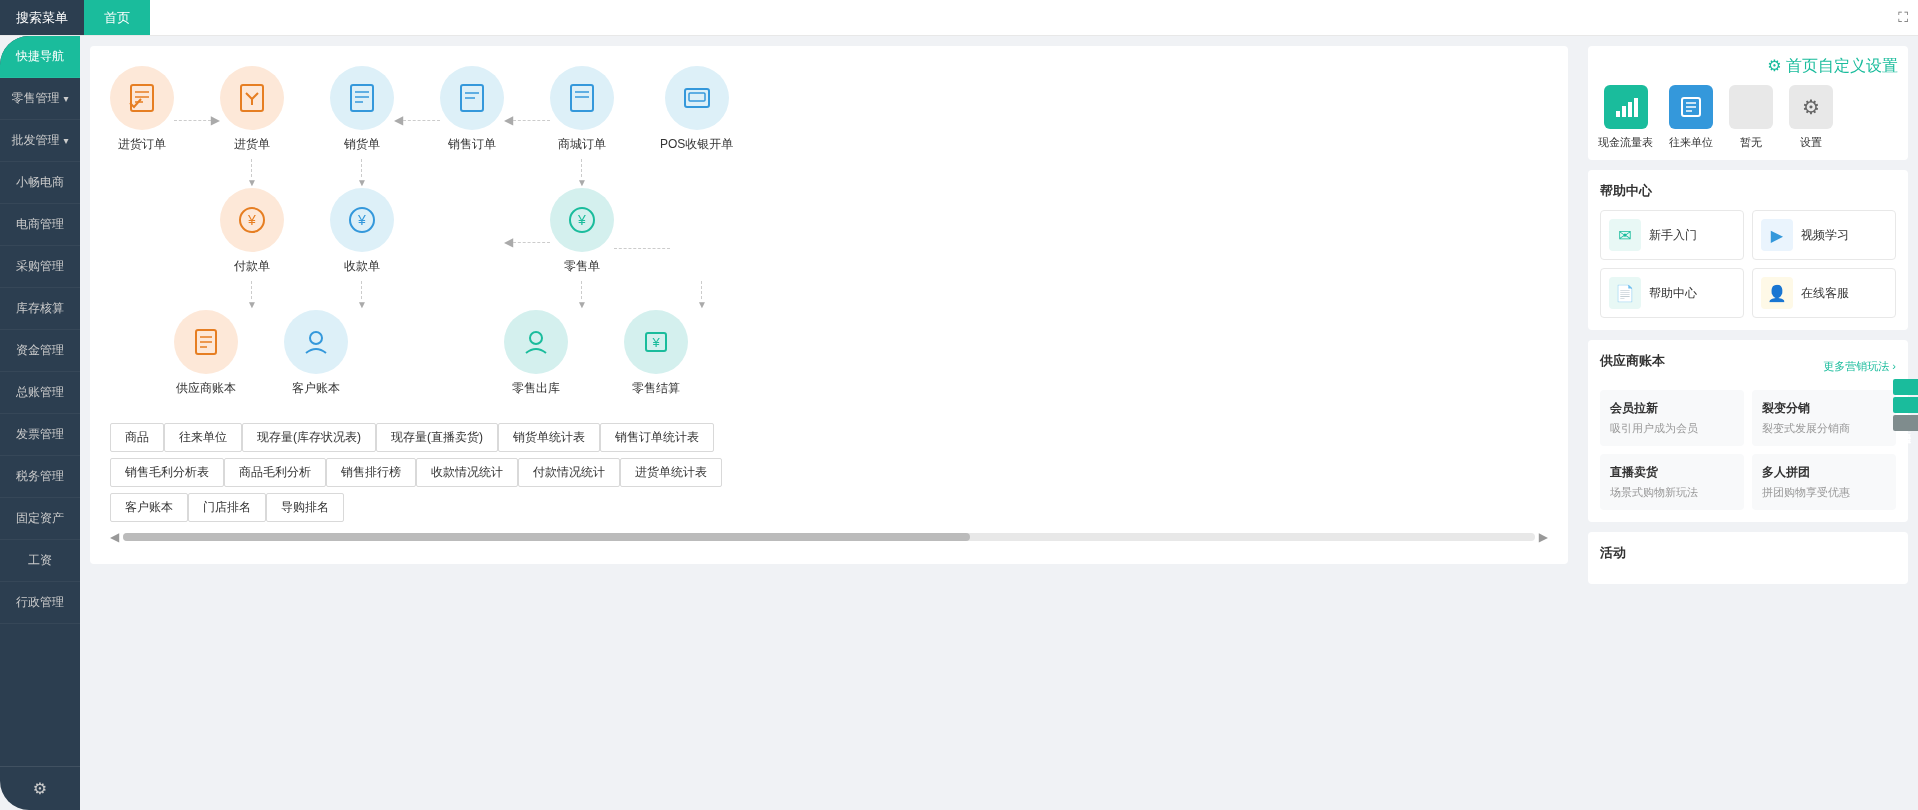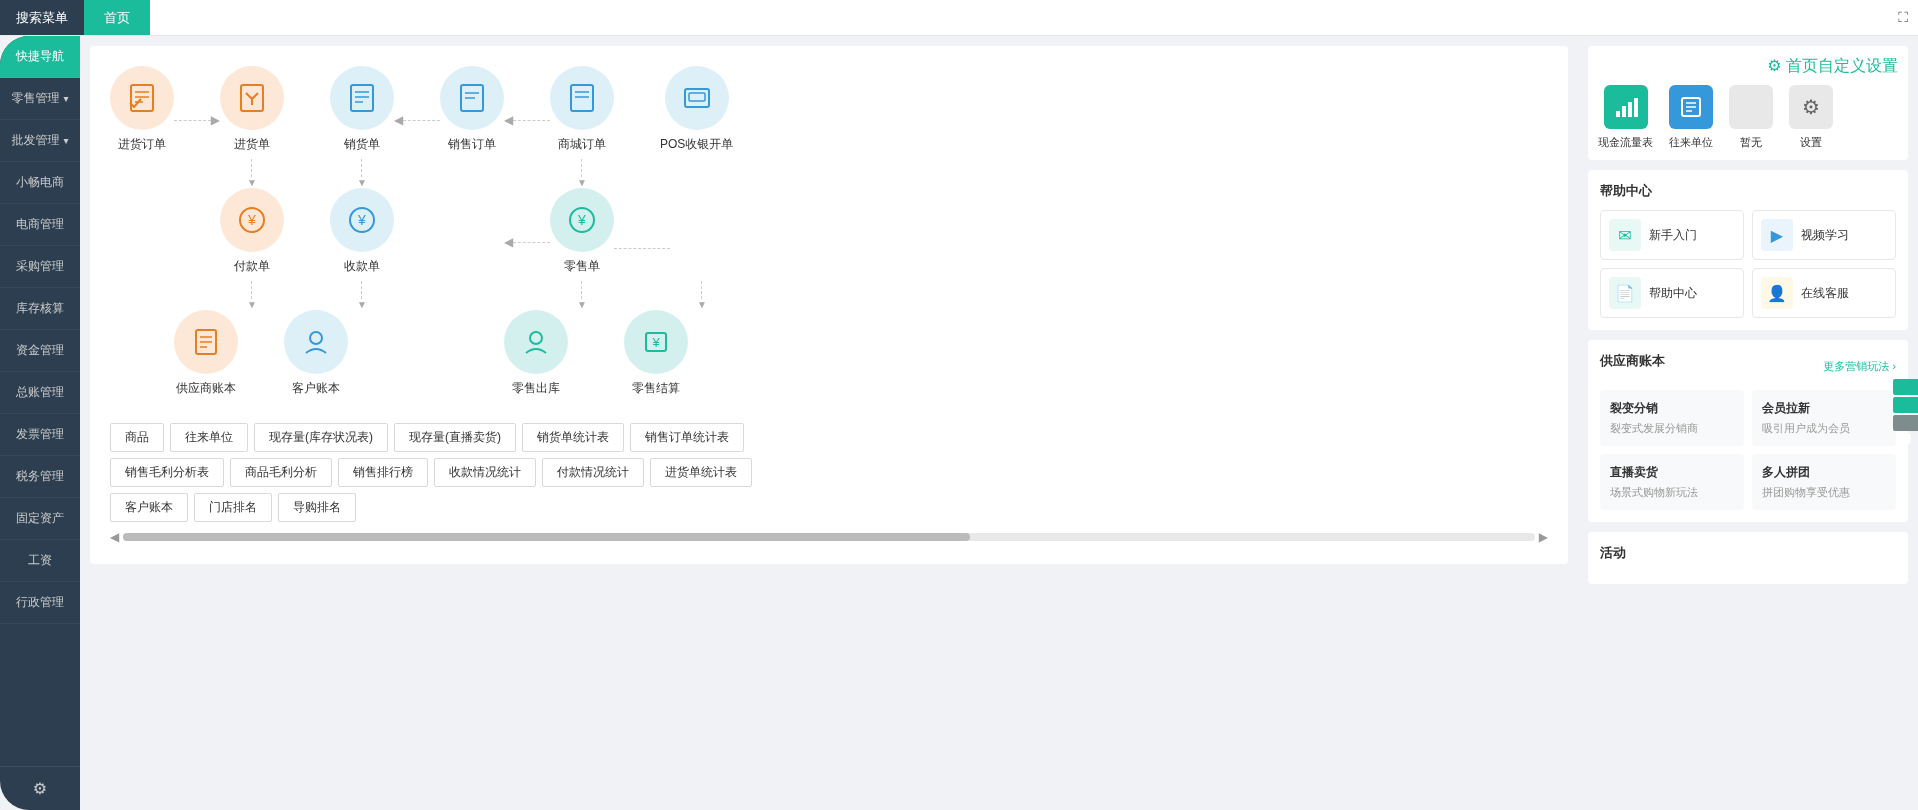--- a/index.html
+++ b/index.html
@@ -136,21 +136,20 @@
     
     .common-functions h4 {
       font-size: 13px;
       color: #333;
       margin-bottom: 10px;
       font-weight: normal;
     }
     .func-row {
       display: flex;
       flex-wrap: wrap;
-      gap: 6px;
       margin-bottom: 6px;
     }
     .func-btn {
       border: 1px solid #d9d9d9;
       background: #fff;
       padding: 5px 14px;
       font-size: 12px;
       color: #333;
       cursor: pointer;
       border-radius: 2px;
@@ -779,26 +778,26 @@
         </div>
       </div>
 
       <div class="marketing-section">
         <div class="section-header">
           <span class="section-title">供应商账本</span>
           <span class="more-link">更多营销玩法 ›</span>
         </div>
         <div class="marketing-grid">
           <div class="mkt-item">
+            <div class="mkt-title">会员拉新</div>
+            <div class="mkt-desc">吸引用户成为会员</div>
+          </div>
+          <div class="mkt-item">
             <div class="mkt-title">裂变分销</div>
             <div class="mkt-desc">裂变式发展分销商</div>
-          </div>
-          <div class="mkt-item">
-            <div class="mkt-title">会员拉新</div>
-            <div class="mkt-desc">吸引用户成为会员</div>
           </div>
           <div class="mkt-item">
             <div class="mkt-title">直播卖货</div>
             <div class="mkt-desc">场景式购物新玩法</div>
           </div>
           <div class="mkt-item">
             <div class="mkt-title">多人拼团</div>
             <div class="mkt-desc">拼团购物享受优惠</div>
           </div>
         </div>

